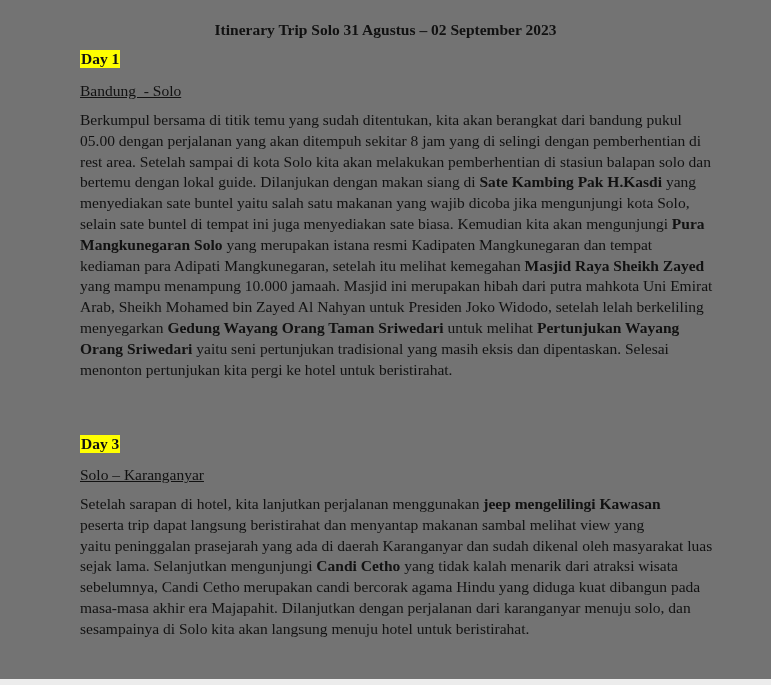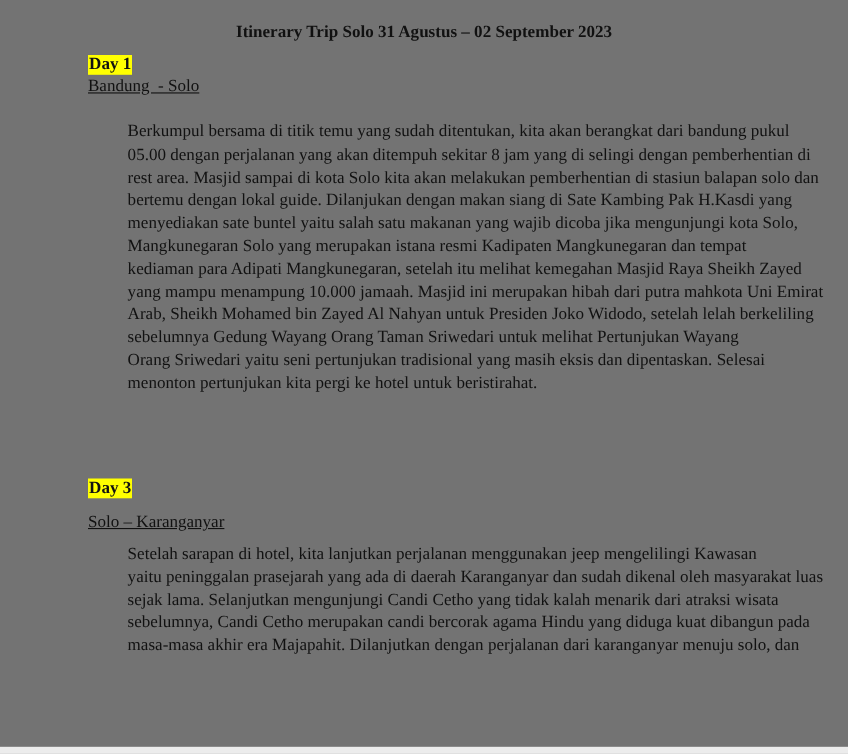--- a/index.html
+++ b/index.html
@@ -63,52 +63,54 @@
     .para {
       position: absolute;
       left: 80px;
       width: 610px;
       font-size: 15.5px;
       line-height: 20.8px;
     }
     .para .line {
       display: block;
       white-space: nowrap;
-      margin-left: 36px;
     }
     .para b {
-      font-weight: normal;
+      font-weight: bold;
     }
   </style>
 </head>
 <body>
 
 <div class="page">
   <div class="doc-title">Itinerary Trip Solo 31 Agustus – 02 September 2023</div>
 
   <div class="day-heading" style="top:50px;">Day 1</div>
-  <div class="route" style="top:70px;">Bandung  - Solo</div>
+  <div class="route" style="top:82px;">Bandung  - Solo</div>
   <div class="para" style="top:110px;">
       <span class="line"><span>Berkumpul bersama di titik temu yang sudah ditentukan, kita akan berangkat dari bandung pukul</span></span>
       <span class="line"><span>05.00 dengan perjalanan yang akan ditempuh sekitar 8 jam yang di selingi dengan pemberhentian di</span></span>
-      <span class="line"><span>rest area. Masjid sampai di kota Solo kita akan melakukan pemberhentian di stasiun balapan solo dan</span></span>
+      <span class="line"><span>rest area. Setelah sampai di kota Solo kita akan melakukan pemberhentian di stasiun balapan solo dan</span></span>
       <span class="line"><span>bertemu dengan lokal guide. Dilanjukan dengan makan siang di </span><b>Sate Kambing Pak H.Kasdi</b><span> yang</span></span>
       <span class="line"><span>menyediakan sate buntel yaitu salah satu makanan yang wajib dicoba jika mengunjungi kota Solo,</span></span>
+      <span class="line"><span>selain sate buntel di tempat ini juga menyediakan sate biasa. Kemudian kita akan mengunjungi </span><b>Pura</b></span>
       <span class="line"><b>Mangkunegaran Solo</b><span> yang merupakan istana resmi Kadipaten Mangkunegaran dan tempat</span></span>
       <span class="line"><span>kediaman para Adipati Mangkunegaran, setelah itu melihat kemegahan </span><b>Masjid Raya Sheikh Zayed</b></span>
       <span class="line"><span>yang mampu menampung 10.000 jamaah. Masjid ini merupakan hibah dari putra mahkota Uni Emirat</span></span>
       <span class="line"><span>Arab, Sheikh Mohamed bin Zayed Al Nahyan untuk Presiden Joko Widodo, setelah lelah berkeliling</span></span>
-      <span class="line"><span>sebelumnya </span><b>Gedung Wayang Orang Taman Sriwedari</b><span> untuk melihat </span><b>Pertunjukan Wayang</b></span>
+      <span class="line"><span>menyegarkan </span><b>Gedung Wayang Orang Taman Sriwedari</b><span> untuk melihat </span><b>Pertunjukan Wayang</b></span>
       <span class="line"><b>Orang Sriwedari</b><span> yaitu seni pertunjukan tradisional yang masih eksis dan dipentaskan. Selesai</span></span>
       <span class="line"><span>menonton pertunjukan kita pergi ke hotel untuk beristirahat.</span></span>
     </div>
 
   <div class="day-heading" style="top:435px;">Day 3</div>
   <div class="route" style="top:466px;">Solo – Karanganyar</div>
   <div class="para" style="top:494px;">
       <span class="line"><span>Setelah sarapan di hotel, kita lanjutkan perjalanan menggunakan </span><b>jeep mengelilingi Kawasan</b></span>
+      <span class="line"><span>peserta trip dapat langsung beristirahat dan menyantap makanan sambal melihat view yang</span></span>
       <span class="line"><span>yaitu peninggalan prasejarah yang ada di daerah Karanganyar dan sudah dikenal oleh masyarakat luas</span></span>
       <span class="line"><span>sejak lama. Selanjutkan mengunjungi </span><b>Candi Cetho</b><span> yang tidak kalah menarik dari atraksi wisata</span></span>
       <span class="line"><span>sebelumnya, Candi Cetho merupakan candi bercorak agama Hindu yang diduga kuat dibangun pada</span></span>
       <span class="line"><span>masa-masa akhir era Majapahit. Dilanjutkan dengan perjalanan dari karanganyar menuju solo, dan</span></span>
+      <span class="line"><span>sesampainya di Solo kita akan langsung menuju hotel untuk beristirahat.</span></span>
     </div>
 </div>
 <div class="bottom-strip"></div>
 
 </body></html>

